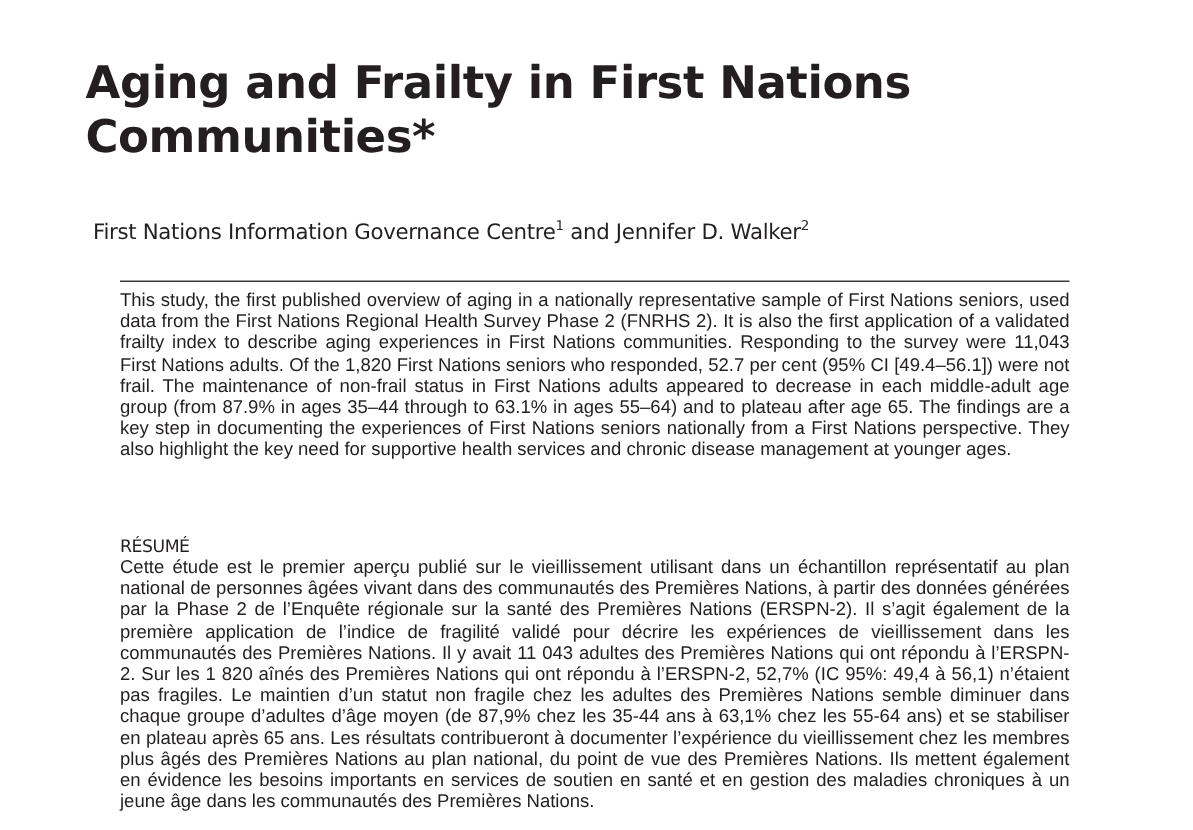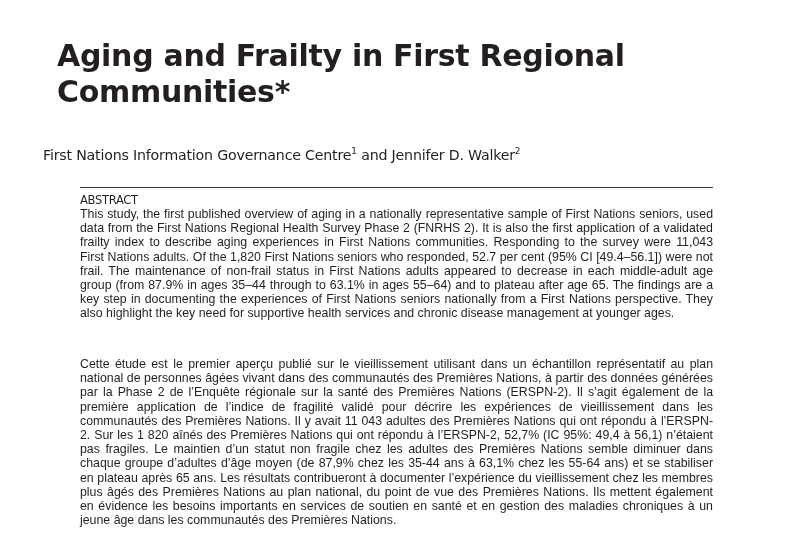--- a/index.html
+++ b/index.html
@@ -3,47 +3,47 @@
 <meta charset="utf-8">
 <style>
   html, body { margin: 0; padding: 0; background: #ffffff; }
   body { width: 795px; height: 553px; position: relative; overflow: hidden; color: #231f20; }
   .title {
     position: absolute; left: 57px; top: 38px; width: 700px;
     font-family: "DejaVu Sans", sans-serif; font-weight: bold;
     font-size: 30px; line-height: 36px; letter-spacing: -0.3px; color: #231f20; margin: 0;
   }
   .authors {
-    position: absolute; left: 43px; top: 147px;
+    position: absolute; left: 62px; top: 147px;
     font-family: "DejaVu Sans", sans-serif; font-size: 14.2px; color: #231f20;
     letter-spacing: -0.2px; white-space: nowrap;
   }
   .authors sup { font-size: 9px; vertical-align: 6px; line-height: 0; }
   .rule { position: absolute; left: 80px; top: 187px; width: 633px; height: 0; border-top: 1.5px solid #3a3a3a; }
   .section { position: absolute; left: 80px; width: 633px; }
   .sec-abstract { top: 193px; }
   .sec-resume { top: 357px; }
   .sec-head {
     font-family: "DejaVu Sans", sans-serif; font-size: 11.5px; font-weight: normal; letter-spacing: -0.3px;
     line-height: 14px; margin: 0; color: #231f20;
   }
   .sec-body {
     font-family: Liberation Sans, sans-serif; font-size: 12.35px; line-height: 14.2px;
     text-align: justify; margin: 0; color: #231f20;
   }
 </style>
 </head>
 <body>
 
-<h1 class="title">Aging and Frailty in First Regional Communities*</h1>
+<h1 class="title">Aging and Frailty in First Nations Communities*</h1>
 
 <div class="authors"><span>First Nations Information Governance Centre</span><sup>1</sup><span> and </span><span>Jennifer D. Walker</span><sup>2</sup></div>
 
 <div class="rule"></div>
 
 <div class="section sec-abstract">
-  <h2 class="sec-head">ABSTRACT</h2>
   <p class="sec-body">This study, the first published overview of aging in a nationally representative sample of First Nations seniors, used data from the First Nations Regional Health Survey Phase 2 (FNRHS 2). It is also the first application of a validated frailty index to describe aging experiences in First Nations communities. Responding to the survey were 11,043 First Nations adults. Of the 1,820 First Nations seniors who responded, 52.7 per cent (95% CI [49.4–56.1]) were not frail. The maintenance of non-frail status in First Nations adults appeared to decrease in each middle-adult age group (from 87.9% in ages 35–44 through to 63.1% in ages 55–64) and to plateau after age 65. The findings are a key step in documenting the experiences of First Nations seniors nationally from a First Nations perspective. They also highlight the key need for supportive health services and chronic disease management at younger ages.</p>
 </div>
 
 <div class="section sec-resume">
+  <h2 class="sec-head">RÉSUMÉ</h2>
   <p class="sec-body">Cette étude est le premier aperçu publié sur le vieillissement utilisant dans un échantillon représentatif au plan national de personnes âgées vivant dans des communautés des Premières Nations, à partir des données générées par la Phase 2 de l’Enquête régionale sur la santé des Premières Nations (ERSPN-2). Il s’agit également de la première application de l’indice de fragilité validé pour décrire les expériences de vieillissement dans les communautés des Premières Nations. Il y avait 11 043 adultes des Premières Nations qui ont répondu à l’ERSPN-2. Sur les 1 820 aînés des Premières Nations qui ont répondu à l’ERSPN-2, 52,7% (IC 95%: 49,4 à 56,1) n’étaient pas fragiles. Le maintien d’un statut non fragile chez les adultes des Premières Nations semble diminuer dans chaque groupe d’adultes d’âge moyen (de 87,9% chez les 35-44 ans à 63,1% chez les 55-64 ans) et se stabiliser en plateau après 65 ans. Les résultats contribueront à documenter l’expérience du vieillissement chez les membres plus âgés des Premières Nations au plan national, du point de vue des Premières Nations. Ils mettent également en évidence les besoins importants en services de soutien en santé et en gestion des maladies chroniques à un jeune âge dans les communautés des Premières Nations.</p>
 </div>
 
 </body></html>

